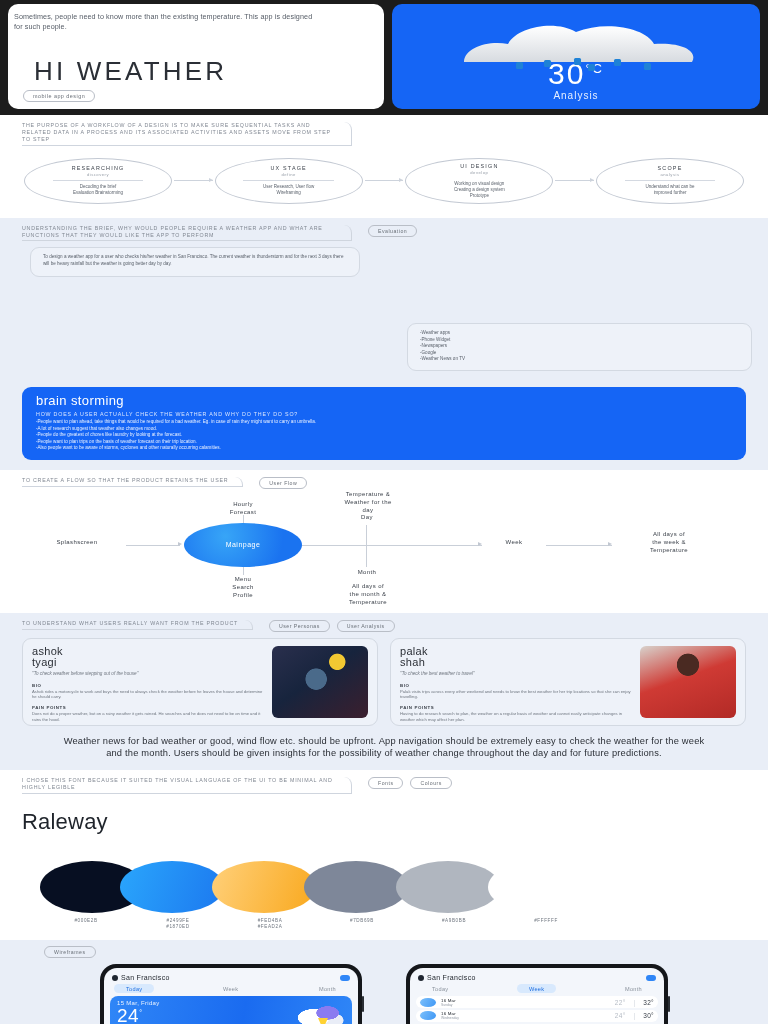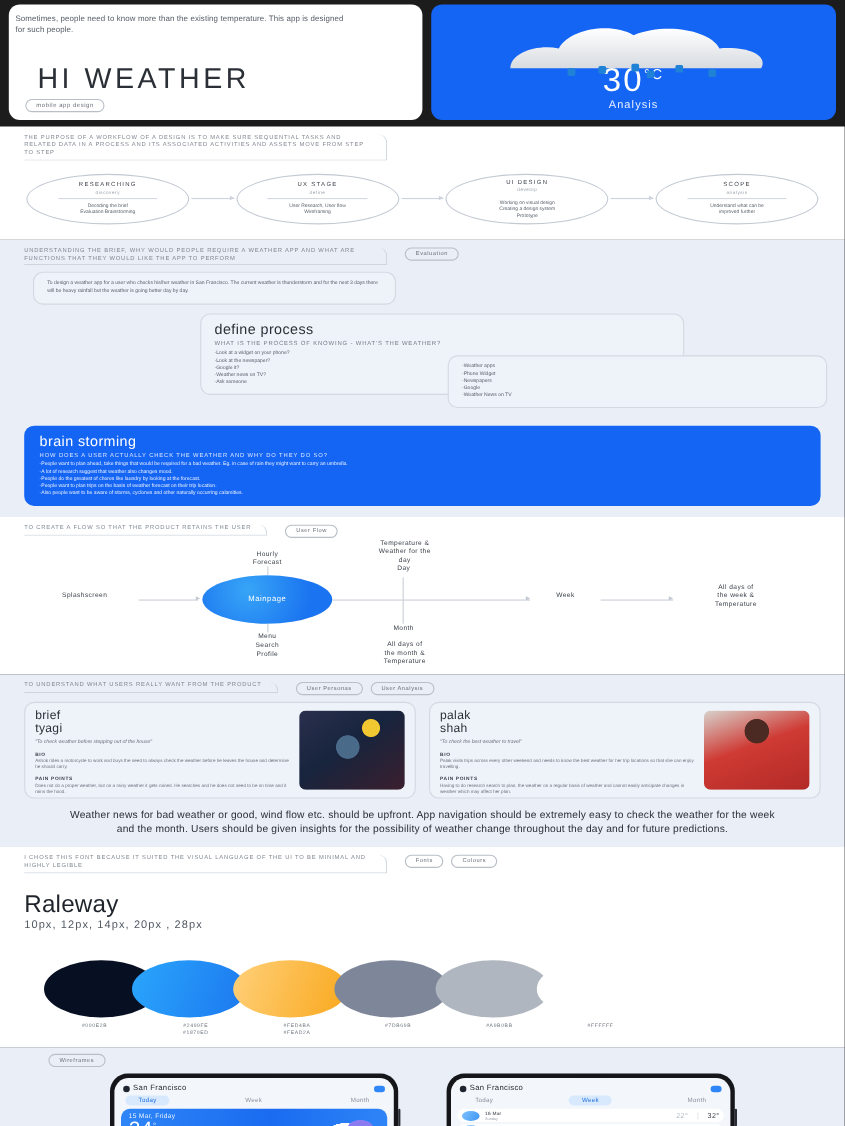--- a/index.html
+++ b/index.html
@@ -269,29 +269,20 @@
       <div class="sec-note">UNDERSTANDING THE BRIEF, WHY WOULD PEOPLE REQUIRE A WEATHER APP AND WHAT ARE FUNCTIONS THAT THEY WOULD LIKE THE APP TO PERFORM</div>
       <div class="tags">
         <div class="tag">Evaluation</div>
       </div>
     </div>
 
     <div class="cards">
       <div class="dcard c1">
         <div class="dcard-p">To design a weather app for a user who checks his/her weather in San Francisco. The current weather is thunderstorm and for the next 3 days there will be heavy rainfall but the weather is going better day by day.</div>
       </div>
-      <div class="dcard c2">
-        <div class="dcard-h">define process</div>
-        <div class="dcard-sub">WHAT IS THE PROCESS OF KNOWING - WHAT'S THE WEATHER?</div>
-        <div class="dcard-li">-Look at a widget on your phone?</div>
-        <div class="dcard-li">-Look at the newspaper?</div>
-        <div class="dcard-li">-Google it?</div>
-        <div class="dcard-li">-Weather news on TV?</div>
-        <div class="dcard-li">-Ask someone</div>
-      </div>
       <div class="dcard c3">
         <div class="dcard-li">-Weather apps</div>
         <div class="dcard-li">-Phone Widget</div>
         <div class="dcard-li">-Newspapers</div>
         <div class="dcard-li">-Google</div>
         <div class="dcard-li">-Weather News on TV</div>
       </div>
     </div>
 
     <div class="bcard">
@@ -352,21 +343,21 @@
     <div class="sec-head">
       <div class="sec-note">TO UNDERSTAND WHAT USERS REALLY WANT FROM THE PRODUCT</div>
       <div class="tags">
         <div class="tag">User Personas</div>
         <div class="tag">User Analysis</div>
       </div>
     </div>
     <div class="personas">
       <div class="pcard">
         <div class="pc-l">
-          <div class="pc-name" style="white-space:pre-line">brief
+          <div class="pc-name" style="white-space:pre-line">ashok
 tyagi</div>
           <div class="pc-quote">"To check weather before stepping out of the house"</div>
           <div class="pc-lbl">BIO</div>
           <div class="pc-txt">Ashok rides a motorcycle to work and buys the need to always check the weather before he leaves the house and determine he should carry.</div>
           <div class="pc-lbl">PAIN POINTS</div>
           <div class="pc-txt">Does not do a proper weather, but on a rainy weather it gets ruined. He searches and he does not need to be on time and it rains the hood.</div>
         </div>
         <div class="pc-img">
             <div class="ph-a"></div>
           </div>
@@ -391,21 +382,20 @@
 
   <div class="sec white">
     <div class="sec-head">
       <div class="sec-note">I CHOSE THIS FONT BECAUSE IT SUITED THE VISUAL LANGUAGE OF THE UI TO BE MINIMAL AND HIGHLY LEGIBLE</div>
       <div class="tags">
         <div class="tag">Fonts</div>
         <div class="tag">Colours</div>
       </div>
     </div>
     <div class="font-name">Raleway</div>
-    <div class="font-sizes">10px, 12px, 14px, 20px , 28px</div>
     <div class="swatches">
       <div class="sw">
         <div class="sw-disc" style="background:#070f22; margin-left:0"></div>
         <div class="sw-hex" style="white-space:pre-line">#000E2B</div>
       </div>
       <div class="sw">
         <div class="sw-disc" style="background:linear-gradient(110deg,#2aa6fc 0%, #1c78ef 100%)"></div>
         <div class="sw-hex" style="white-space:pre-line">#2499FE
 #1870ED</div>
       </div>

